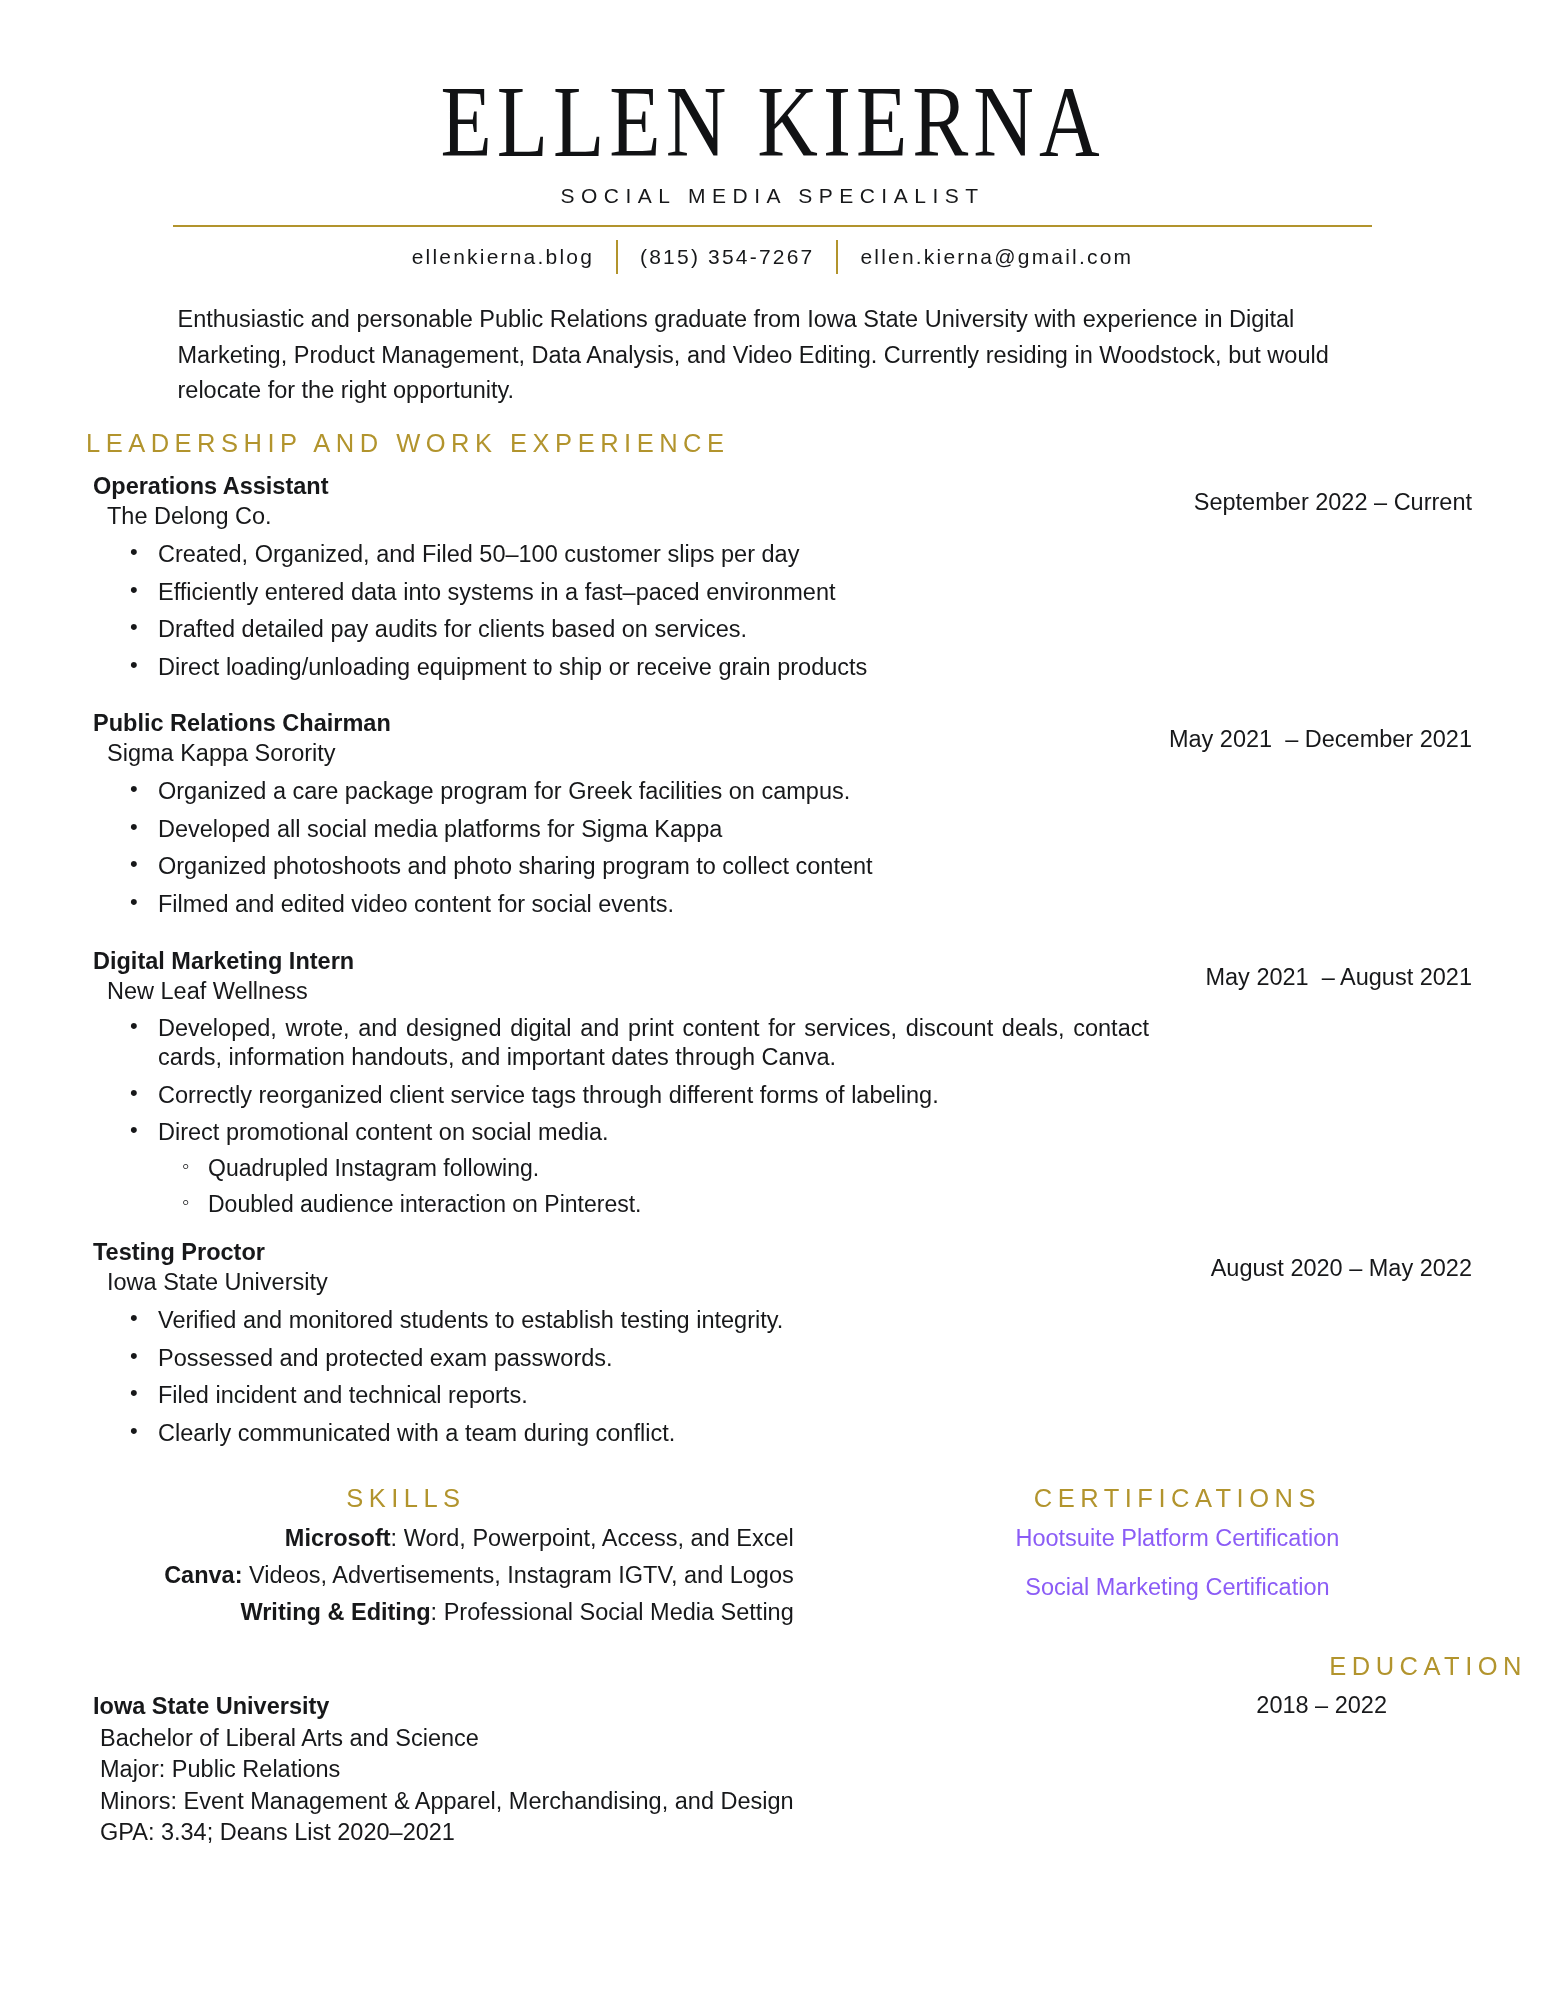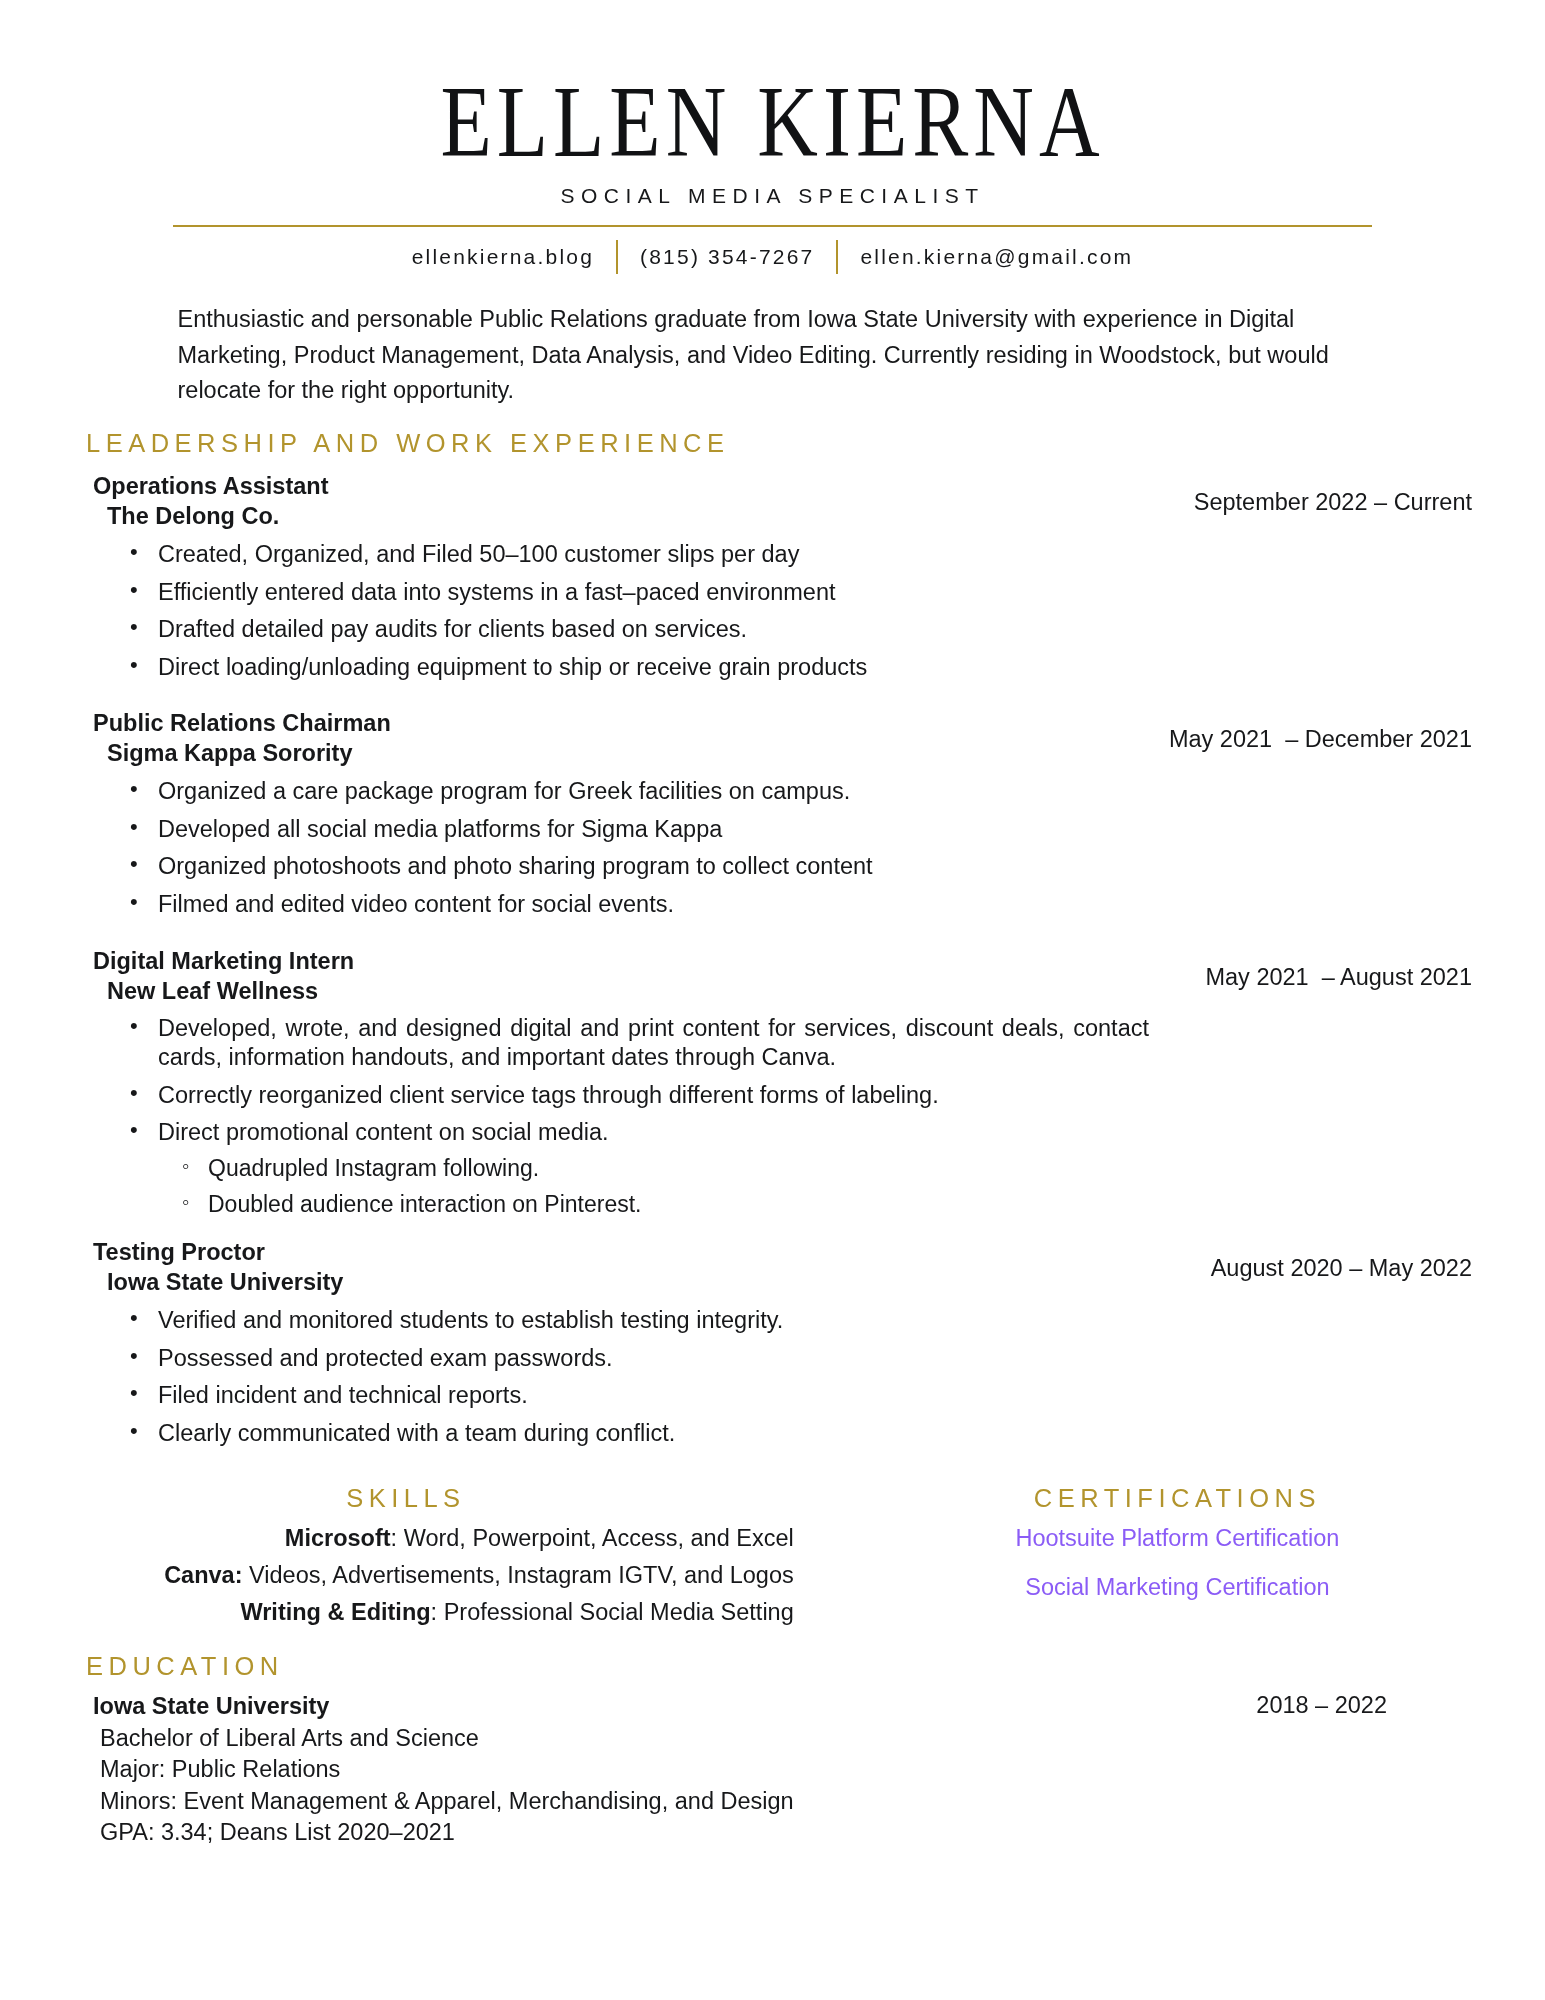--- a/index.html
+++ b/index.html
@@ -98,21 +98,21 @@
     padding-right: 30px;
   }
   .job-title {
     font-size: 23.5px;
     font-weight: bold;
     line-height: 1.27;
     color: #17181a;
   }
   .job-org {
     font-size: 23.5px;
-    font-weight: bold;
+    font-weight: normal;
     line-height: 1.27;
     padding-left: 14px;
     color: #17181a;
   }
   .job-date {
     position: absolute;
     right: 55px;
     top: 17px;
     font-size: 23.5px;
     color: #17181a;
@@ -311,21 +311,21 @@
         <b>Writing &amp; Editing</b><span>:  </span><span>Professional Social Media Setting</span>
       </div>
     </div>
     <div class="col-certs">
       <div class="section-head center">CERTIFICATIONS</div>
       <div class="cert-line">Hootsuite Platform Certification</div>
       <div class="cert-line">Social Marketing Certification</div>
     </div>
   </div>
 
-  <div class="section-head" style="margin-top:18px;">EDUCATION</div>
+  <div class="section-head" style="margin-top:18px;text-align:right;">EDUCATION</div>
   <div class="edu-block">
     <div class="edu-school">Iowa State University</div>
     <div class="edu-date">2018 – 2022</div>
     <div class="edu-line">Bachelor of Liberal Arts and Science</div>
     <div class="edu-line">Major: Public Relations</div>
     <div class="edu-line">Minors: Event Management &amp; Apparel, Merchandising, and Design</div>
     <div class="edu-line">GPA: 3.34; Deans List 2020–2021</div>
   </div>
 
 </div>

